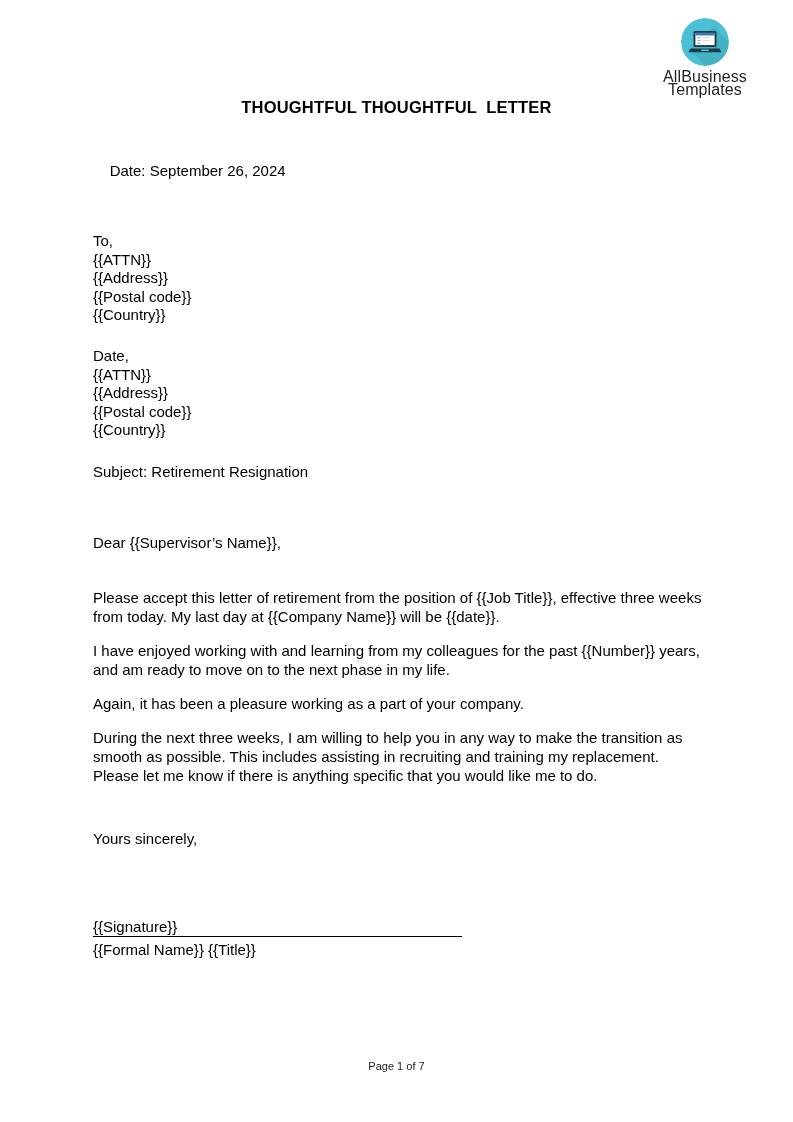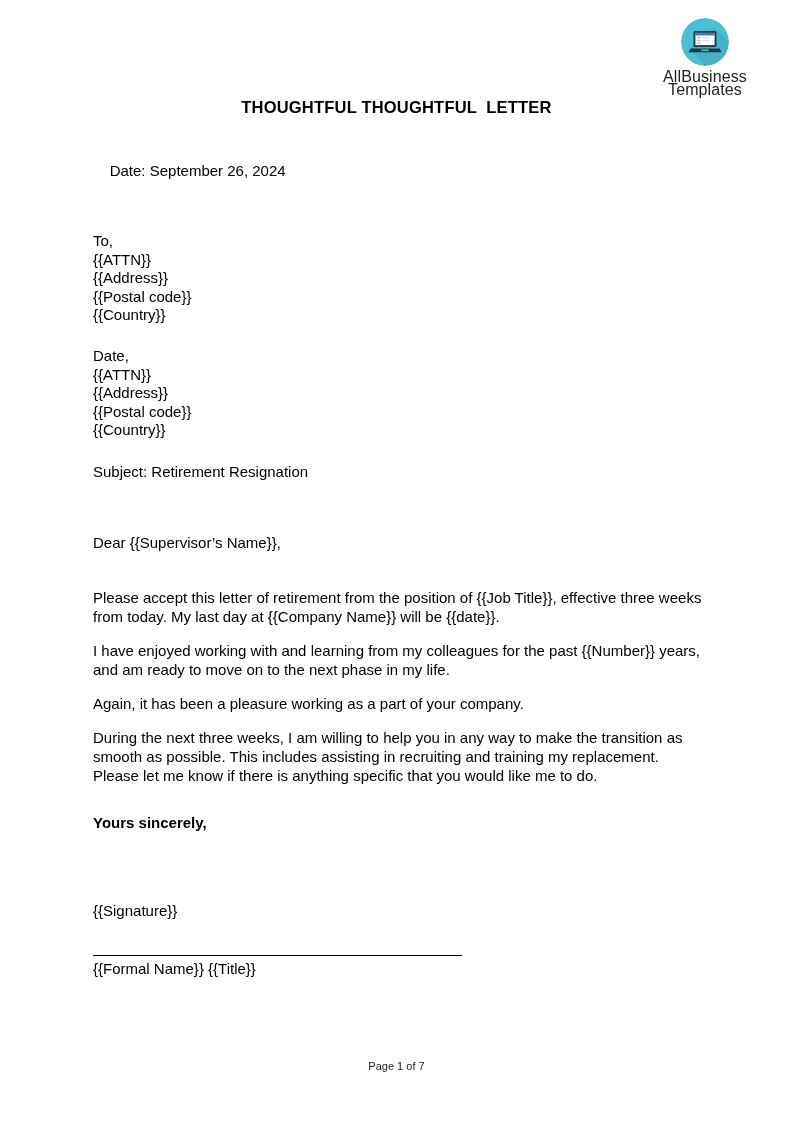--- a/index.html
+++ b/index.html
@@ -85,31 +85,29 @@
 
   .para {
     margin-bottom: 14px;
     text-align: left;
   }
   .para.tight {
     margin-bottom: 13px;
   }
 
   .closing {
-    margin-top: 28px;
+    margin-top: 44px;
     margin-bottom: 0;
-    font-weight: bold;
   }
 
   .signature {
     margin-top: 69px;
   }
 
   .rule-wrap {
-    margin-top: 35px;
     width: 369px;
   }
   .rule {
     border: 0;
     border-top: 1.4px solid #000000;
     margin: 0;
     width: 369px;
   }
   .formal-name {
     margin-top: 3px;

